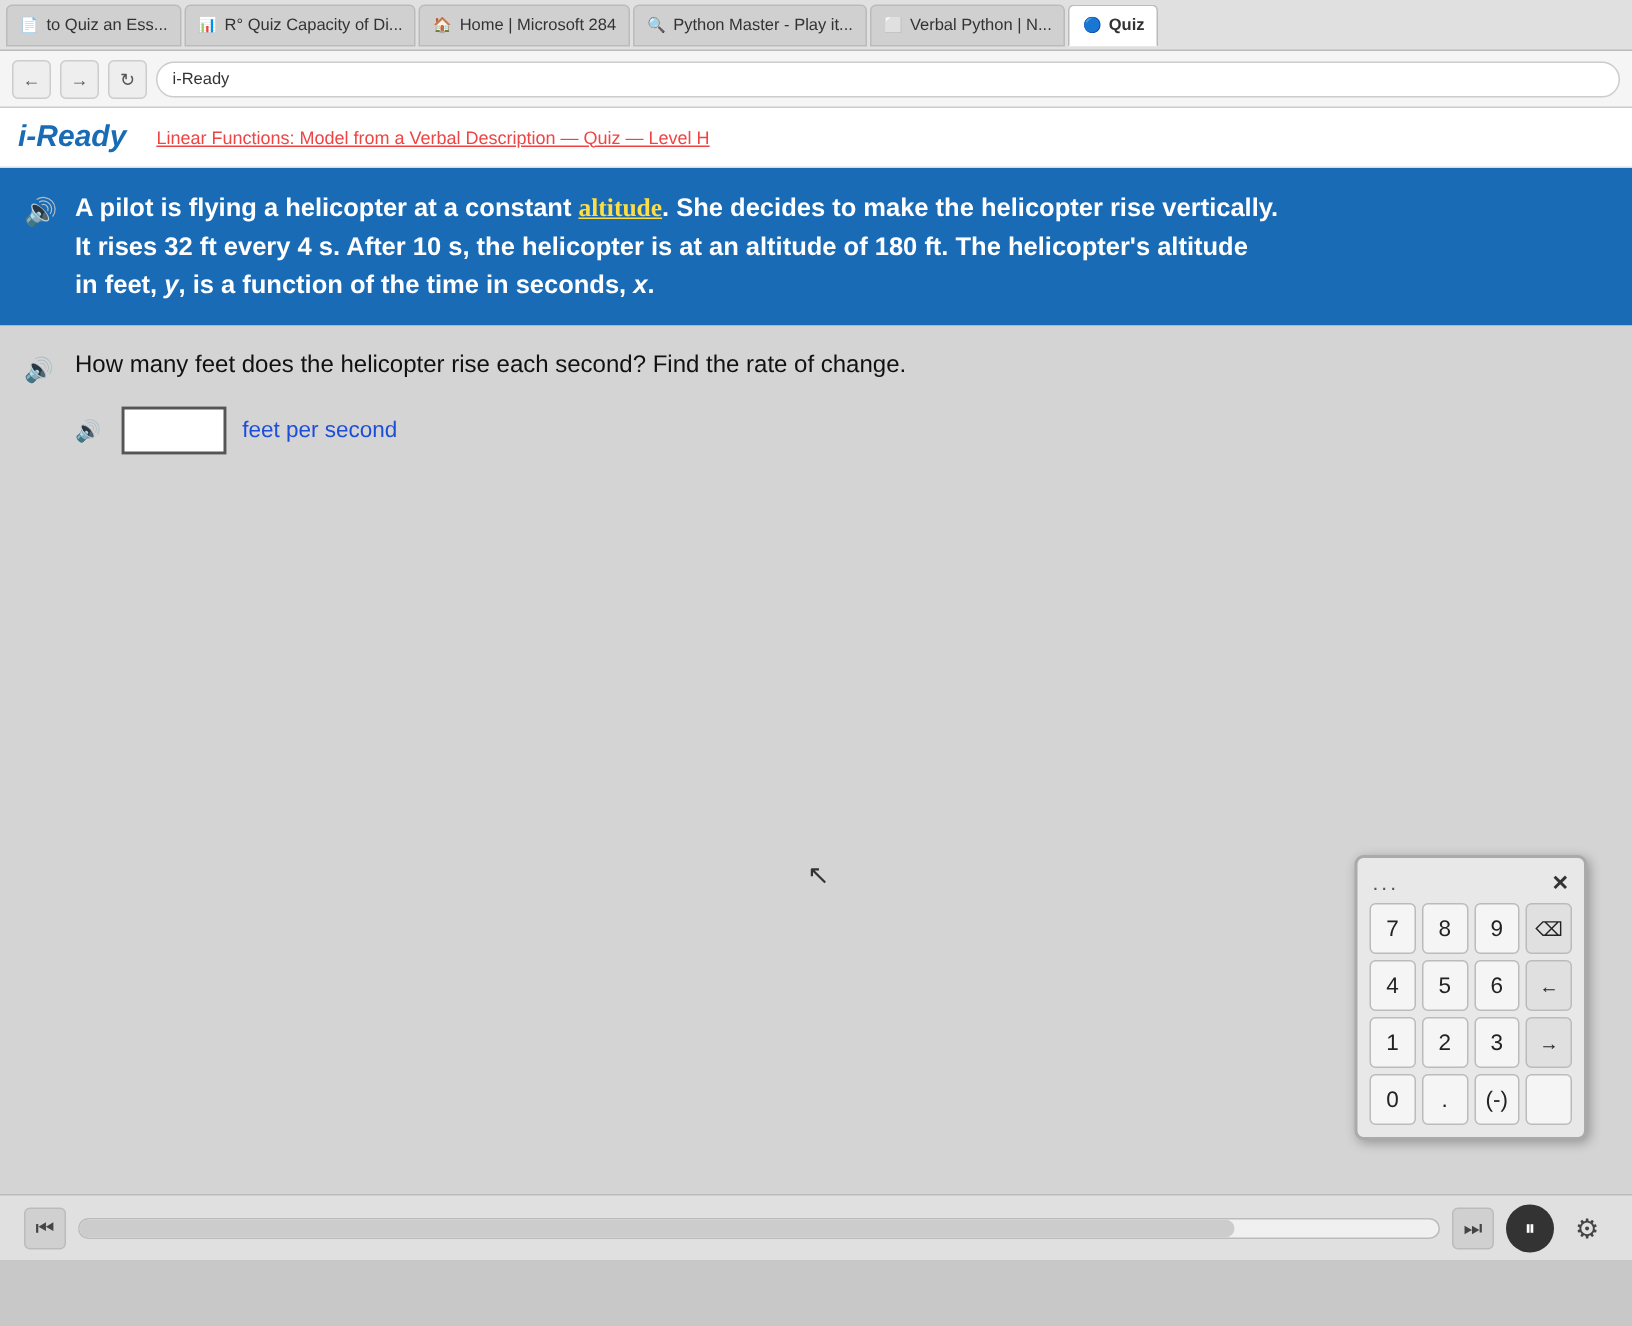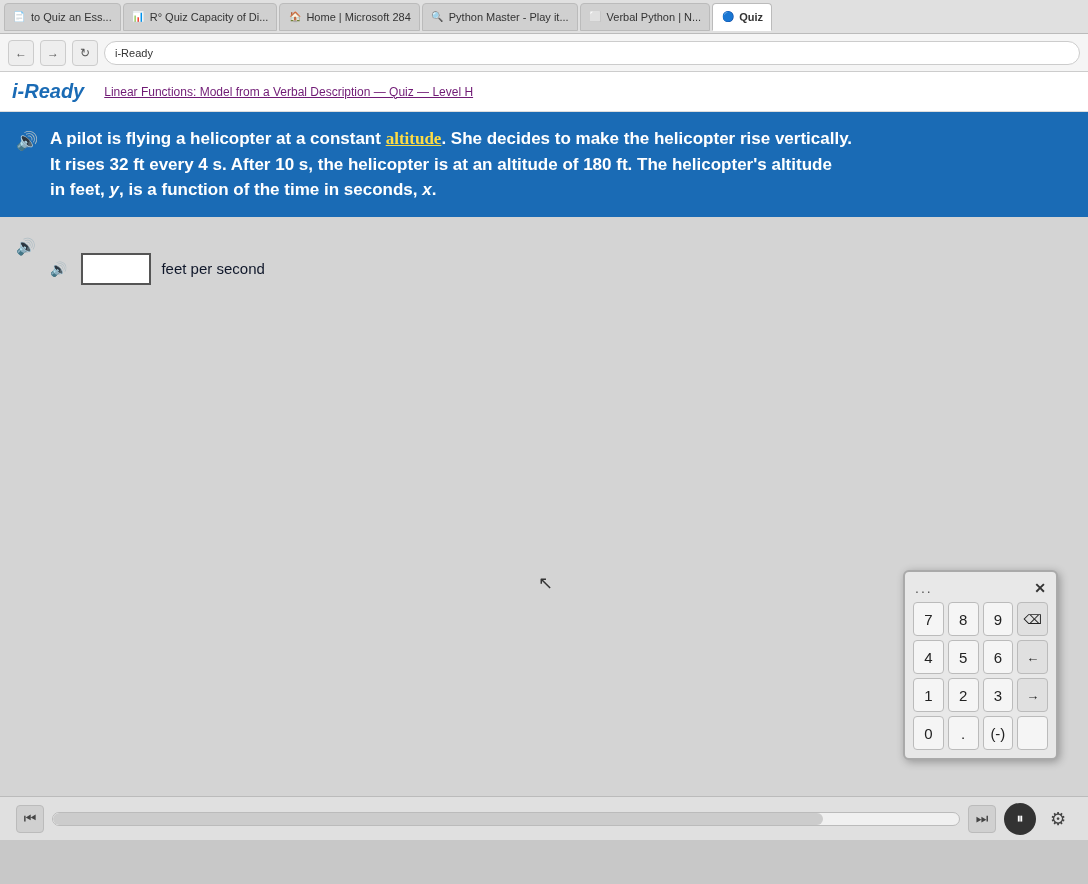--- a/index.html
+++ b/index.html
@@ -103,21 +103,21 @@
     }
     .app-logo {
       font-size: 20px;
       font-weight: bold;
       color: #1a6bb5;
       margin-right: 20px;
       font-style: italic;
     }
     .app-breadcrumb {
       font-size: 12px;
-      color: #701a75;
+      color: #ef4444;
       text-decoration: underline;
     }
 
     
     .content-area {
       background: #d4d4d4;
       padding: 0;
       height: calc(884px - 34px - 38px - 40px - 44px);
       position: relative;
     }
@@ -178,21 +178,21 @@
       width: 70px;
       height: 32px;
       border: 2px solid #555;
       background: #fff;
       font-size: 14px;
       padding: 2px 4px;
       outline: none;
     }
     .answer-label {
       font-size: 15px;
-      color: #0f172a;
+      color: #1d4ed8;
     }
 
     
     .calculator {
       position: absolute;
       bottom: 80px;
       right: 30px;
       background: #e8e8e8;
       border: 2px solid #aaa;
       border-radius: 6px;
@@ -360,20 +360,21 @@
     <span class="speaker-icon">🔊</span>
     <span>
       A pilot is flying a helicopter at a constant <span class="underline-word">altitude</span>. She decides to make the helicopter rise vertically.<br>
       It rises 32 ft every 4 s. After 10 s, the helicopter is at an altitude of 180 ft. The helicopter's altitude<br>
       in feet, <em>y</em>, is a function of the time in seconds, <em>x</em>.
     </span>
   </div>
 
   <div class="sub-question">
     <span class="speaker-icon">🔊</span>
+    <span>How many feet does the helicopter rise each second? Find the rate of change.</span>
   </div>
 
   <div class="answer-area">
     <span class="speaker-icon">🔊</span>
     <input class="answer-input" type="text" style="">
     <span class="answer-label">feet per second</span>
   </div>
 
   <div class="cursor-arrow">↖</div>
 

